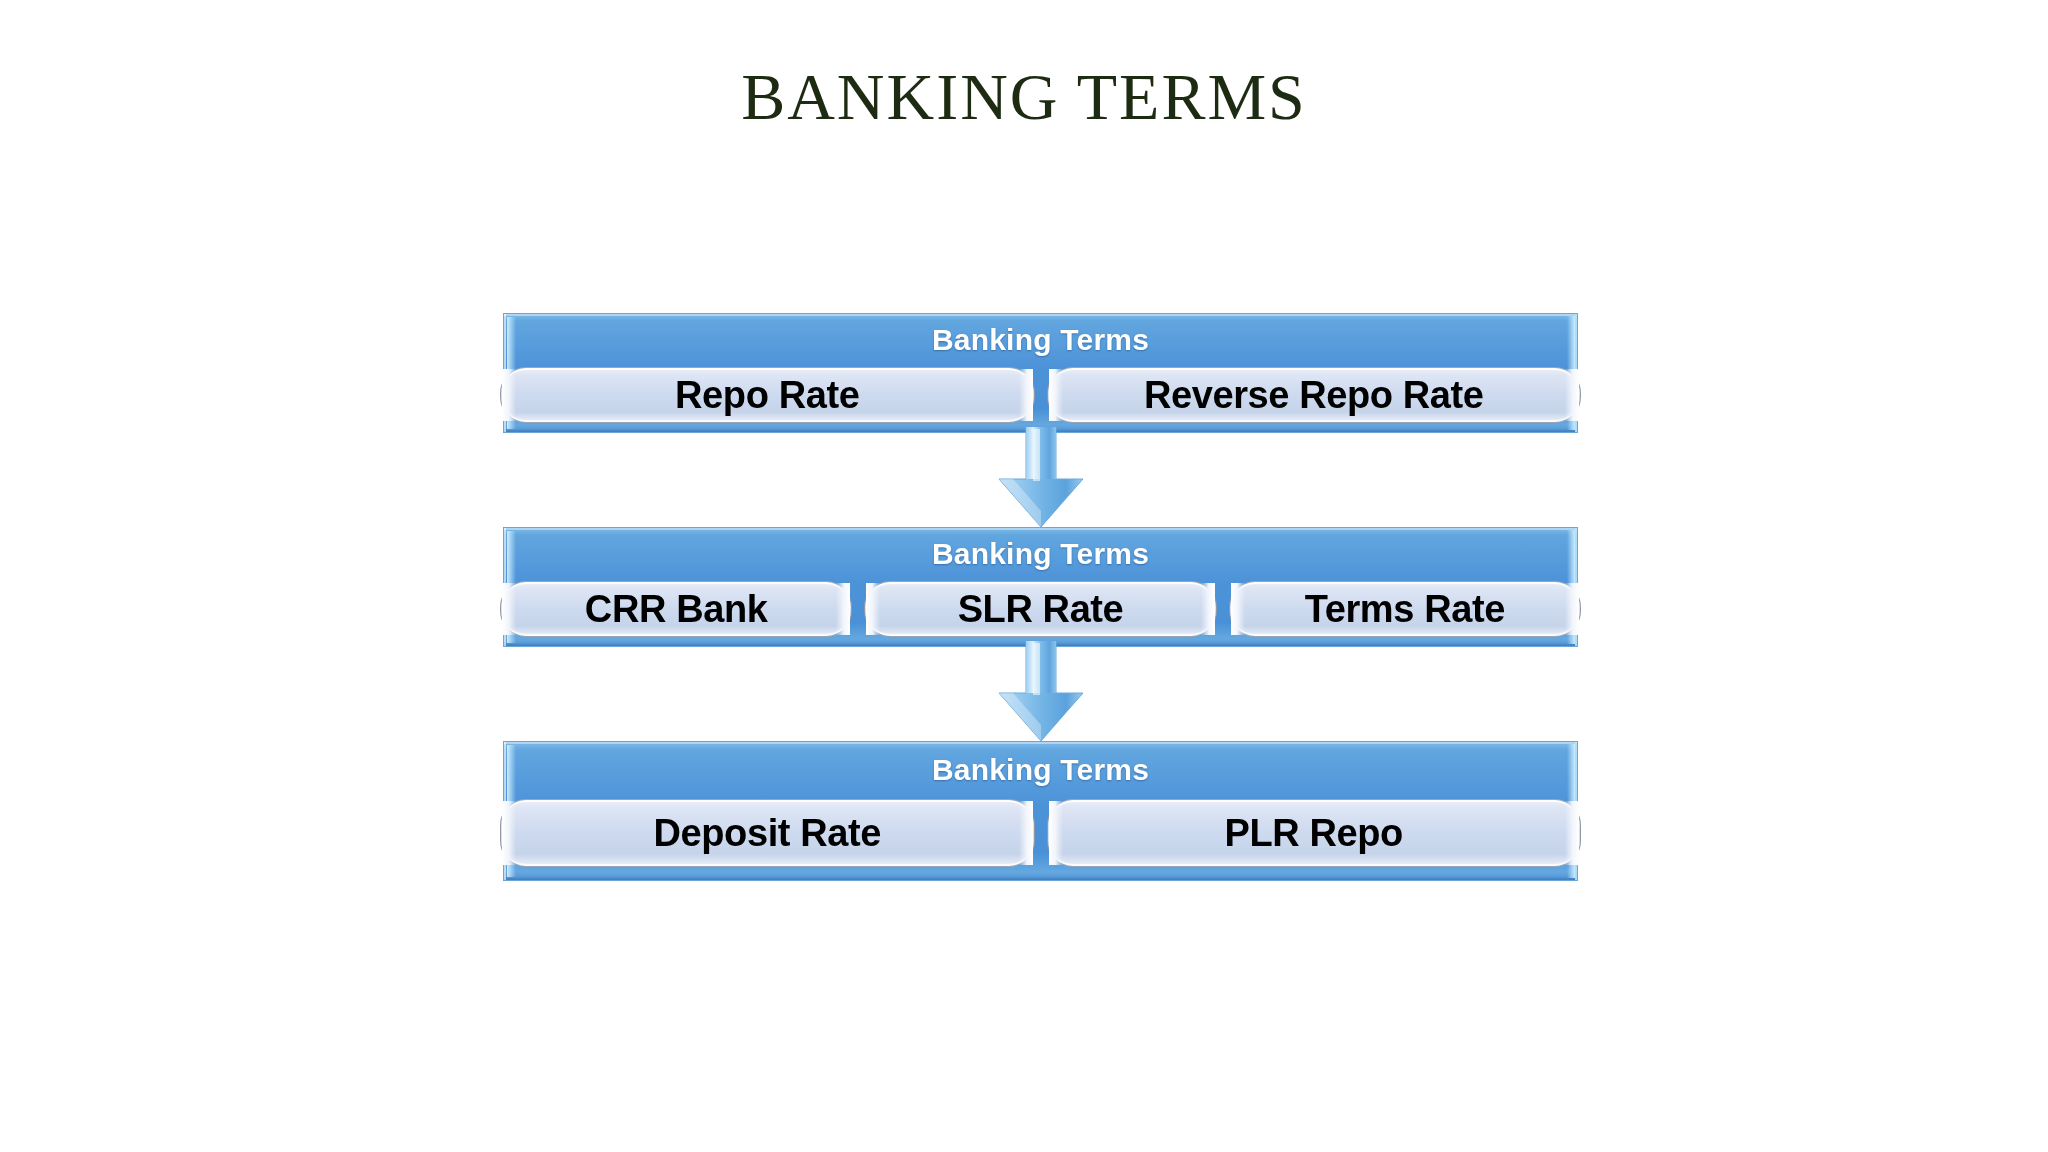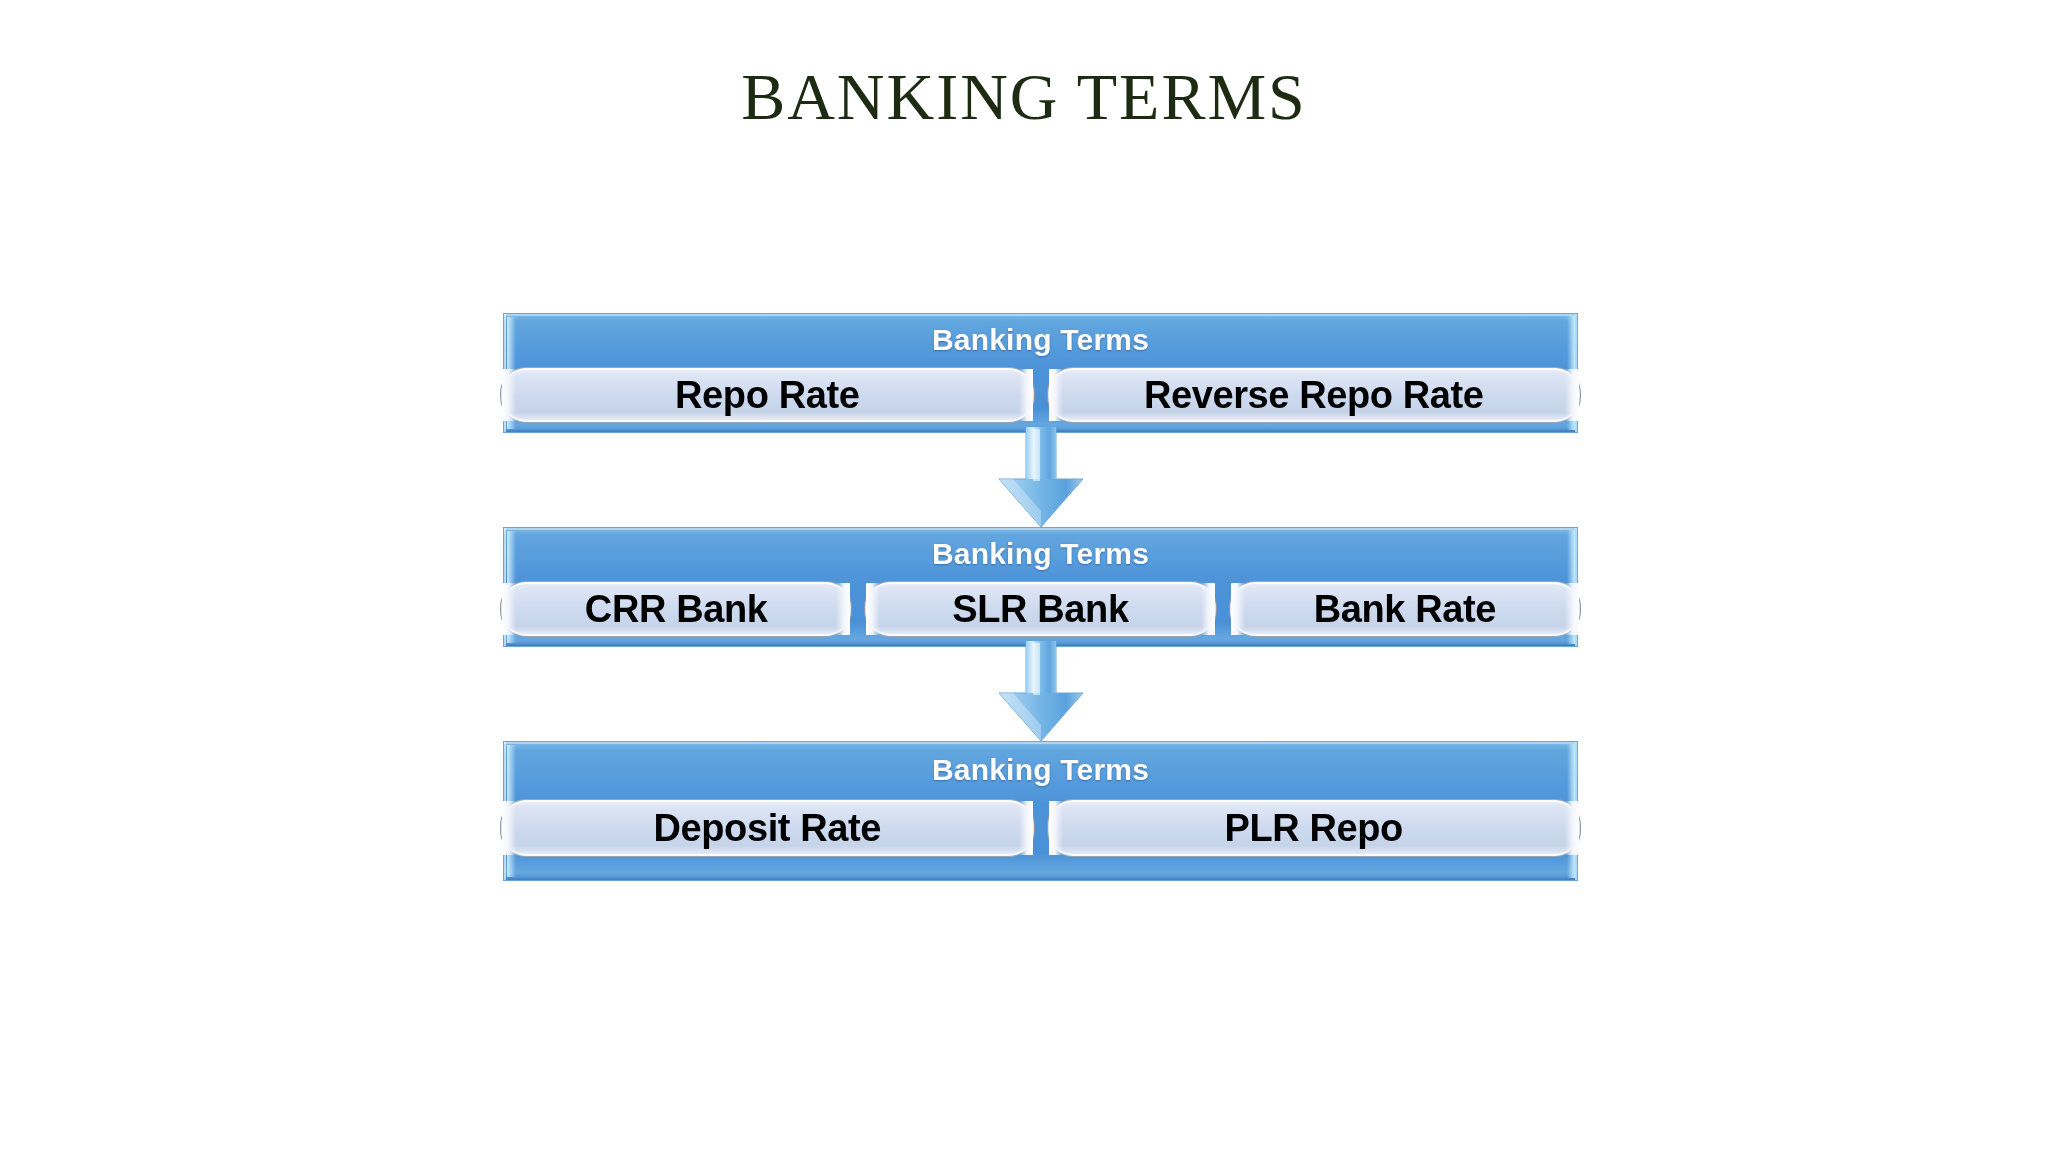--- a/index.html
+++ b/index.html
@@ -110,21 +110,21 @@
   
   .item-row {
     position: absolute;
     left: -3px;
     right: -3px;
     top: 54px;
     height: 56px;
     display: flex;
     z-index: 3;
   }
-  .b3 .item-row { top: 58px; height: 58px; }
+  .b3 .item-row { top: 58px; height: 68px; }
 
   .leaf {
     position: relative;
     flex: 1 1 0;
     box-sizing: border-box;
     background:
       linear-gradient(180deg,
         #e9eef8 0%,
         #dde5f4 14%,
         #ccd9ee 52%,
@@ -220,22 +220,22 @@
       <path d="M38 2 H45 V54 H38 Z" fill="rgba(255,255,255,0.55)"></path>
       <path d="M46 100 L4 52 H18 L46 84 Z" fill="rgba(255,255,255,0.30)"></path>
     </svg>
   </div>
 
   <div class="group-block b2">
     <div class="group-shell"></div>
     <div class="group-header">Banking Terms</div>
     <div class="item-row">
       <div class="leaf">CRR Bank</div>
-      <div class="leaf">SLR Bank</div>
-      <div class="leaf">Bank Rate</div>
+      <div class="leaf">SLR Rate</div>
+      <div class="leaf">Terms Rate</div>
     </div>
   </div>
 
   <div class="connector c2">
     <svg viewBox="0 0 92 100" xmlns="http://www.w3.org/2000/svg">
       <defs>
         <linearGradient id="arrShaft2" x1="0" y1="0" x2="1" y2="0">
           <stop offset="0%" stop-color="#9ccdf0"></stop>
           <stop offset="22%" stop-color="#ddf1ff"></stop>
           <stop offset="48%" stop-color="#7fbde9"></stop>

